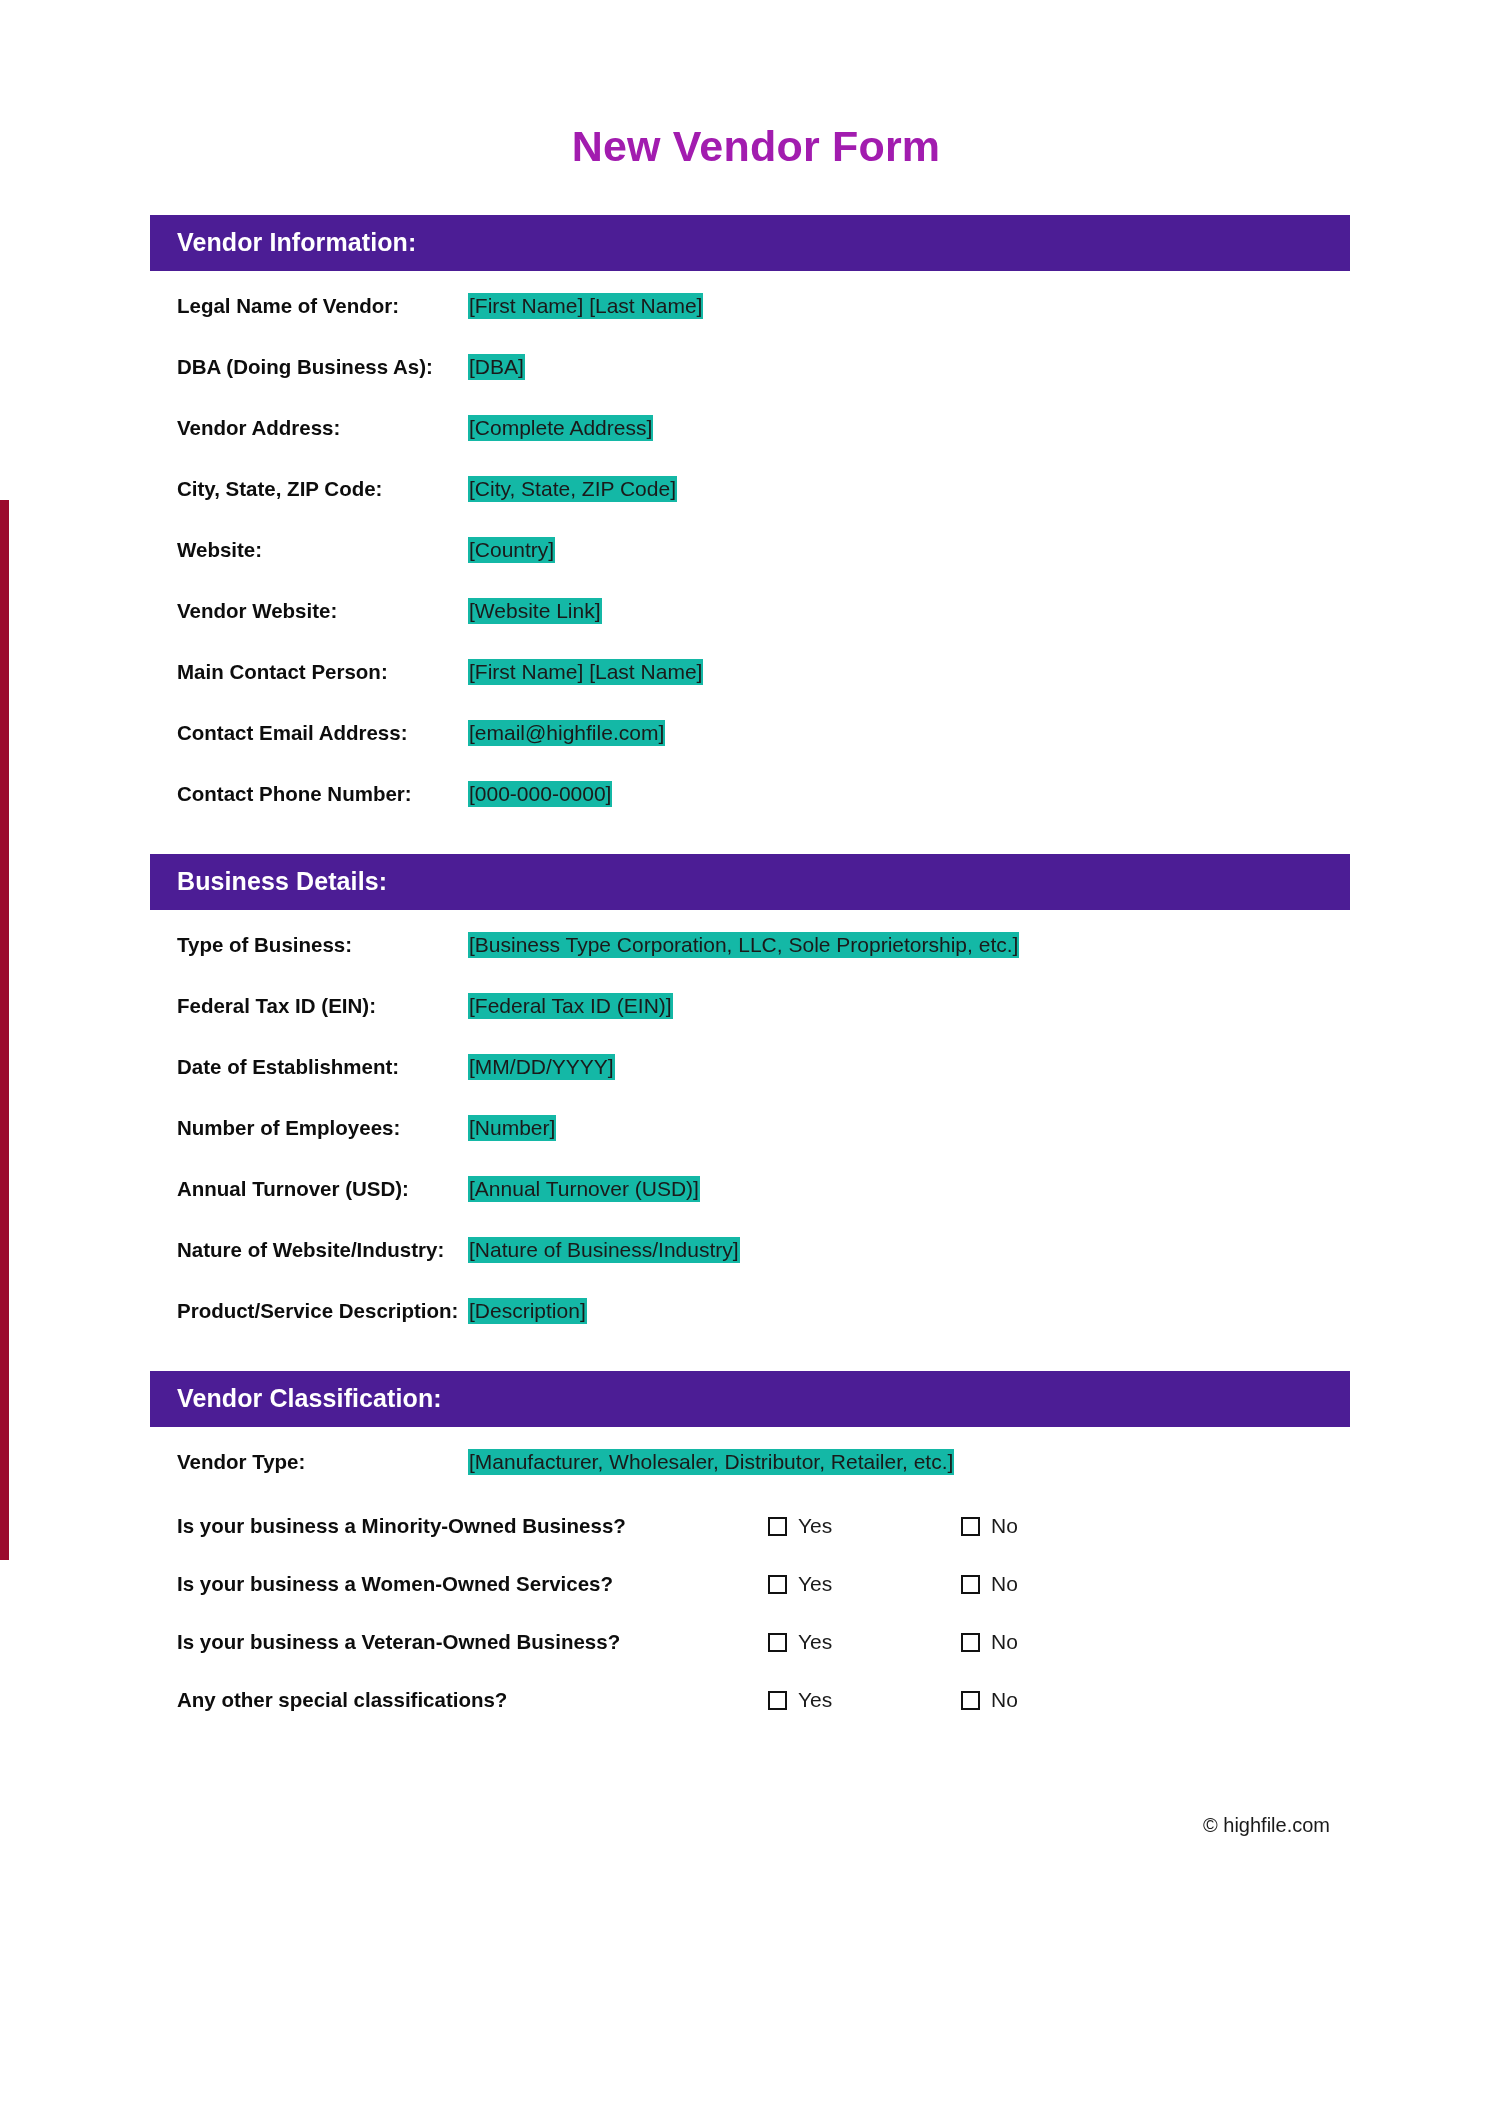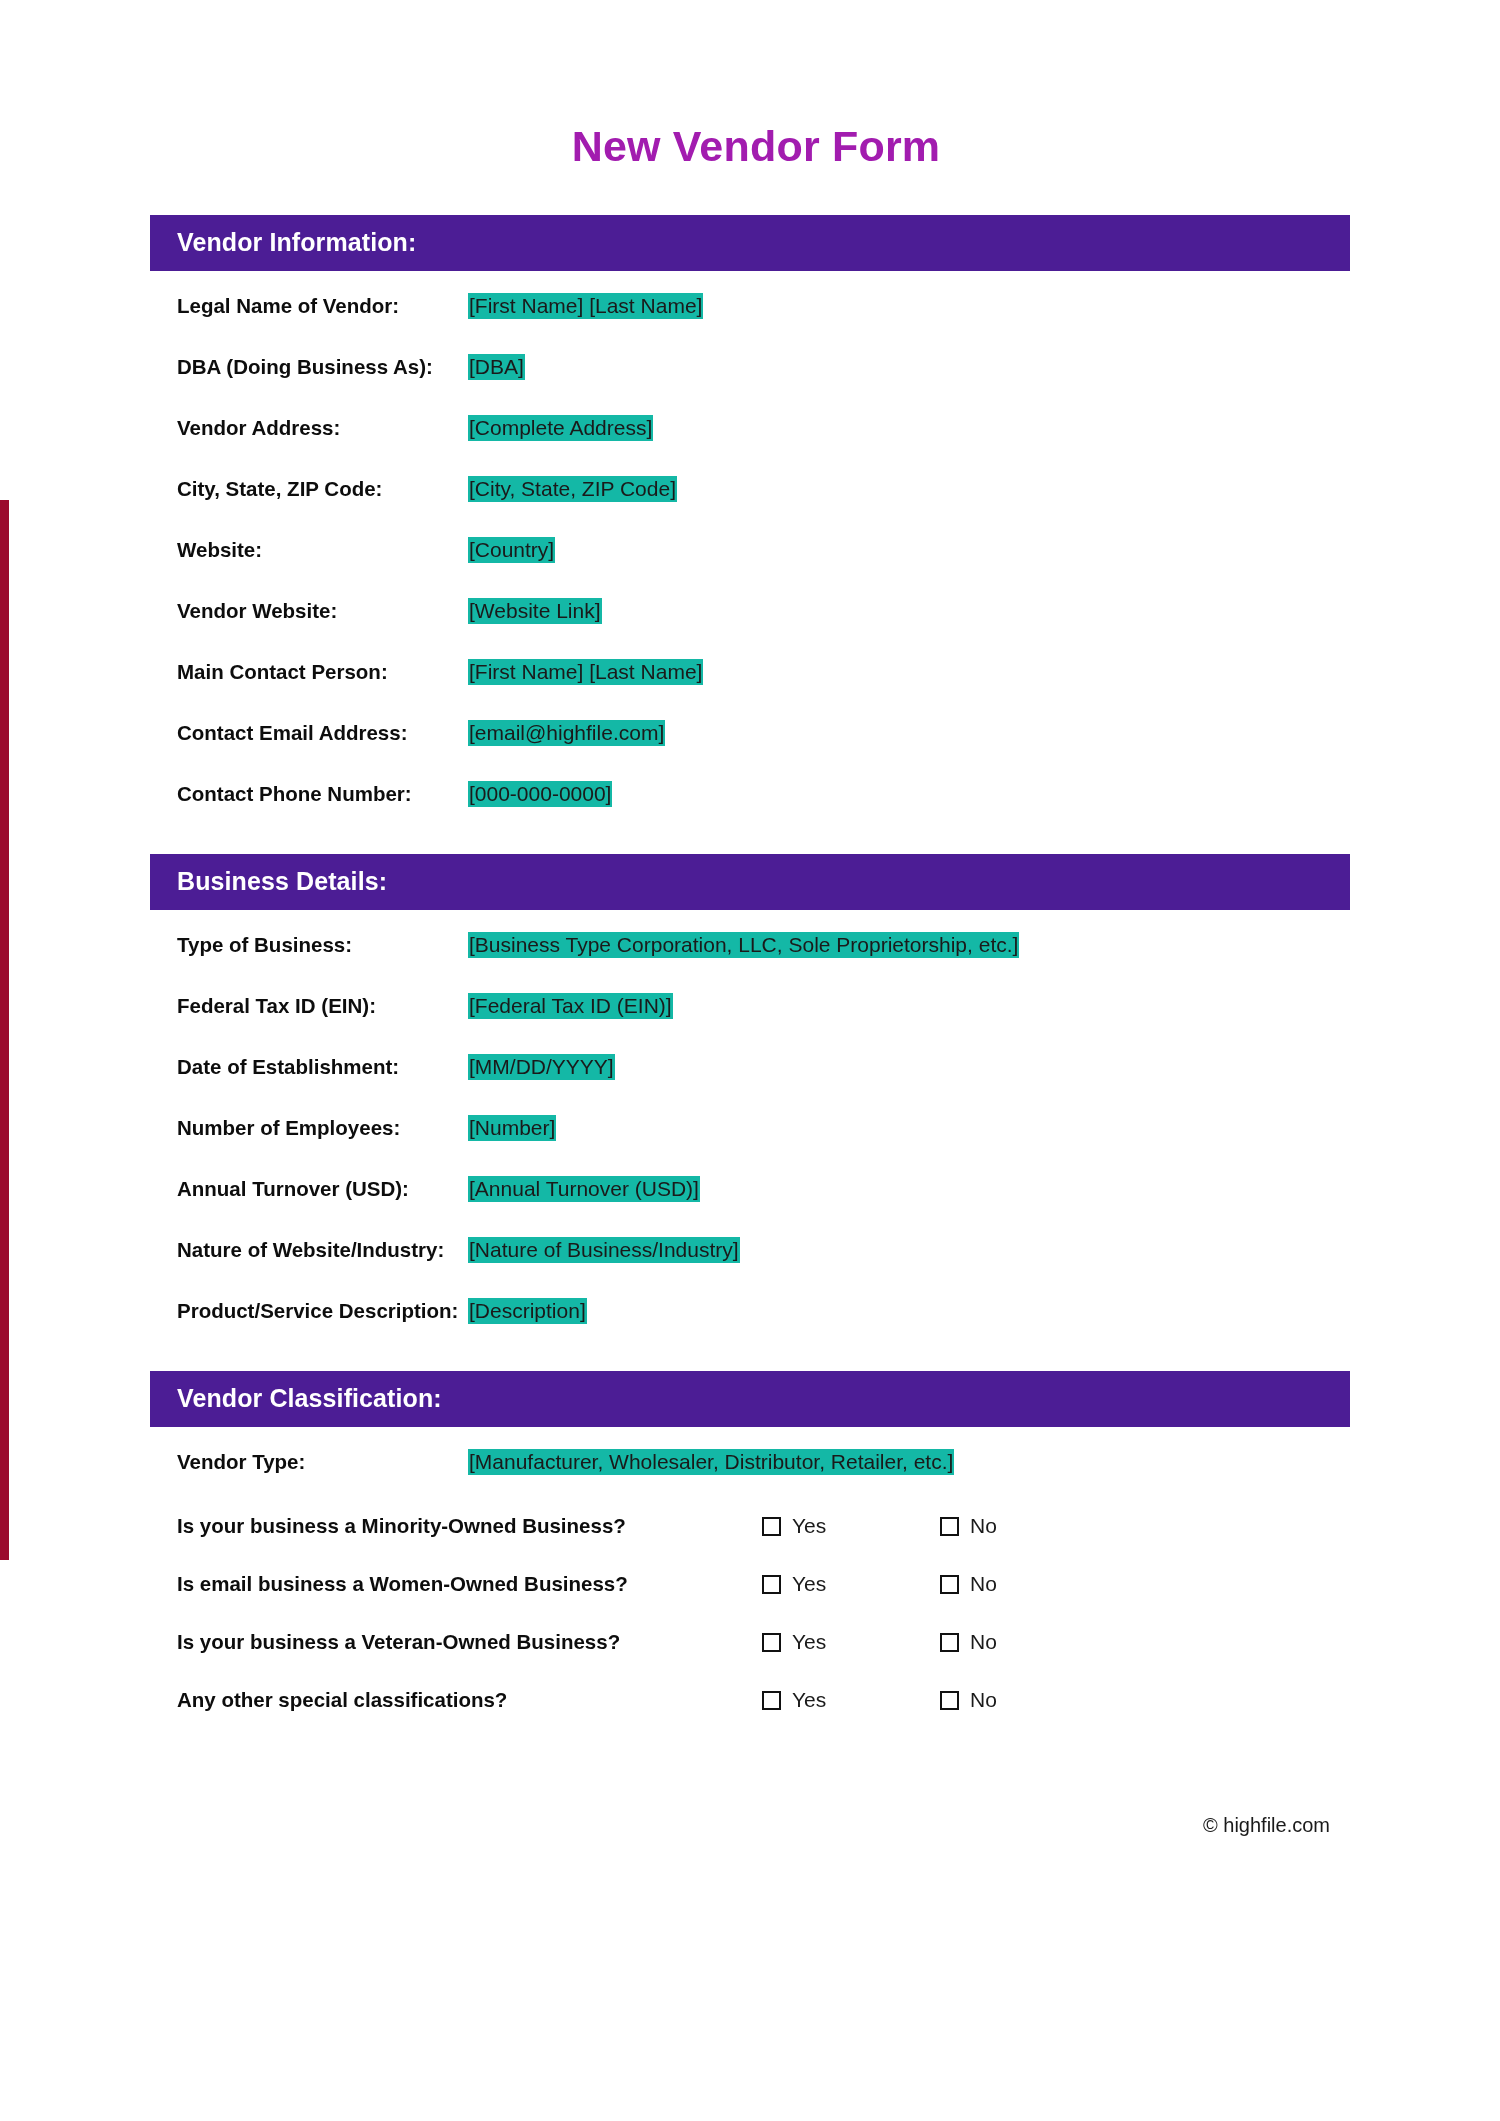--- a/index.html
+++ b/index.html
@@ -110,21 +110,21 @@
   }
 
   .check-opt {
     display: flex;
     align-items: center;
     gap: 11px;
     font-size: 21px;
     color: #1a1a1a;
   }
 
-  .check-opt.yes { width: 178px; }
+  .check-opt.yes { width: 193px; margin-left: 6px; }
 
   .cbox {
     display: inline-block;
     width: 19px;
     height: 19px;
     border: 2.3px solid #111111;
     background: #ffffff;
     flex: 0 0 19px;
   }
 
@@ -271,21 +271,21 @@
           <span>Yes</span>
         </div>
         <div class="check-opt no">
           <span class="cbox"></span>
           <span>No</span>
         </div>
       </div>
       <div class="row-sp-sm"></div>
 
       <div class="check-row">
-        <div class="check-question">Is email business a Women-Owned Business?</div>
+        <div class="check-question">Is your business a Women-Owned Services?</div>
         <div class="check-opt yes">
           <span class="cbox"></span>
           <span>Yes</span>
         </div>
         <div class="check-opt no">
           <span class="cbox"></span>
           <span>No</span>
         </div>
       </div>
       <div class="row-sp-sm"></div>

